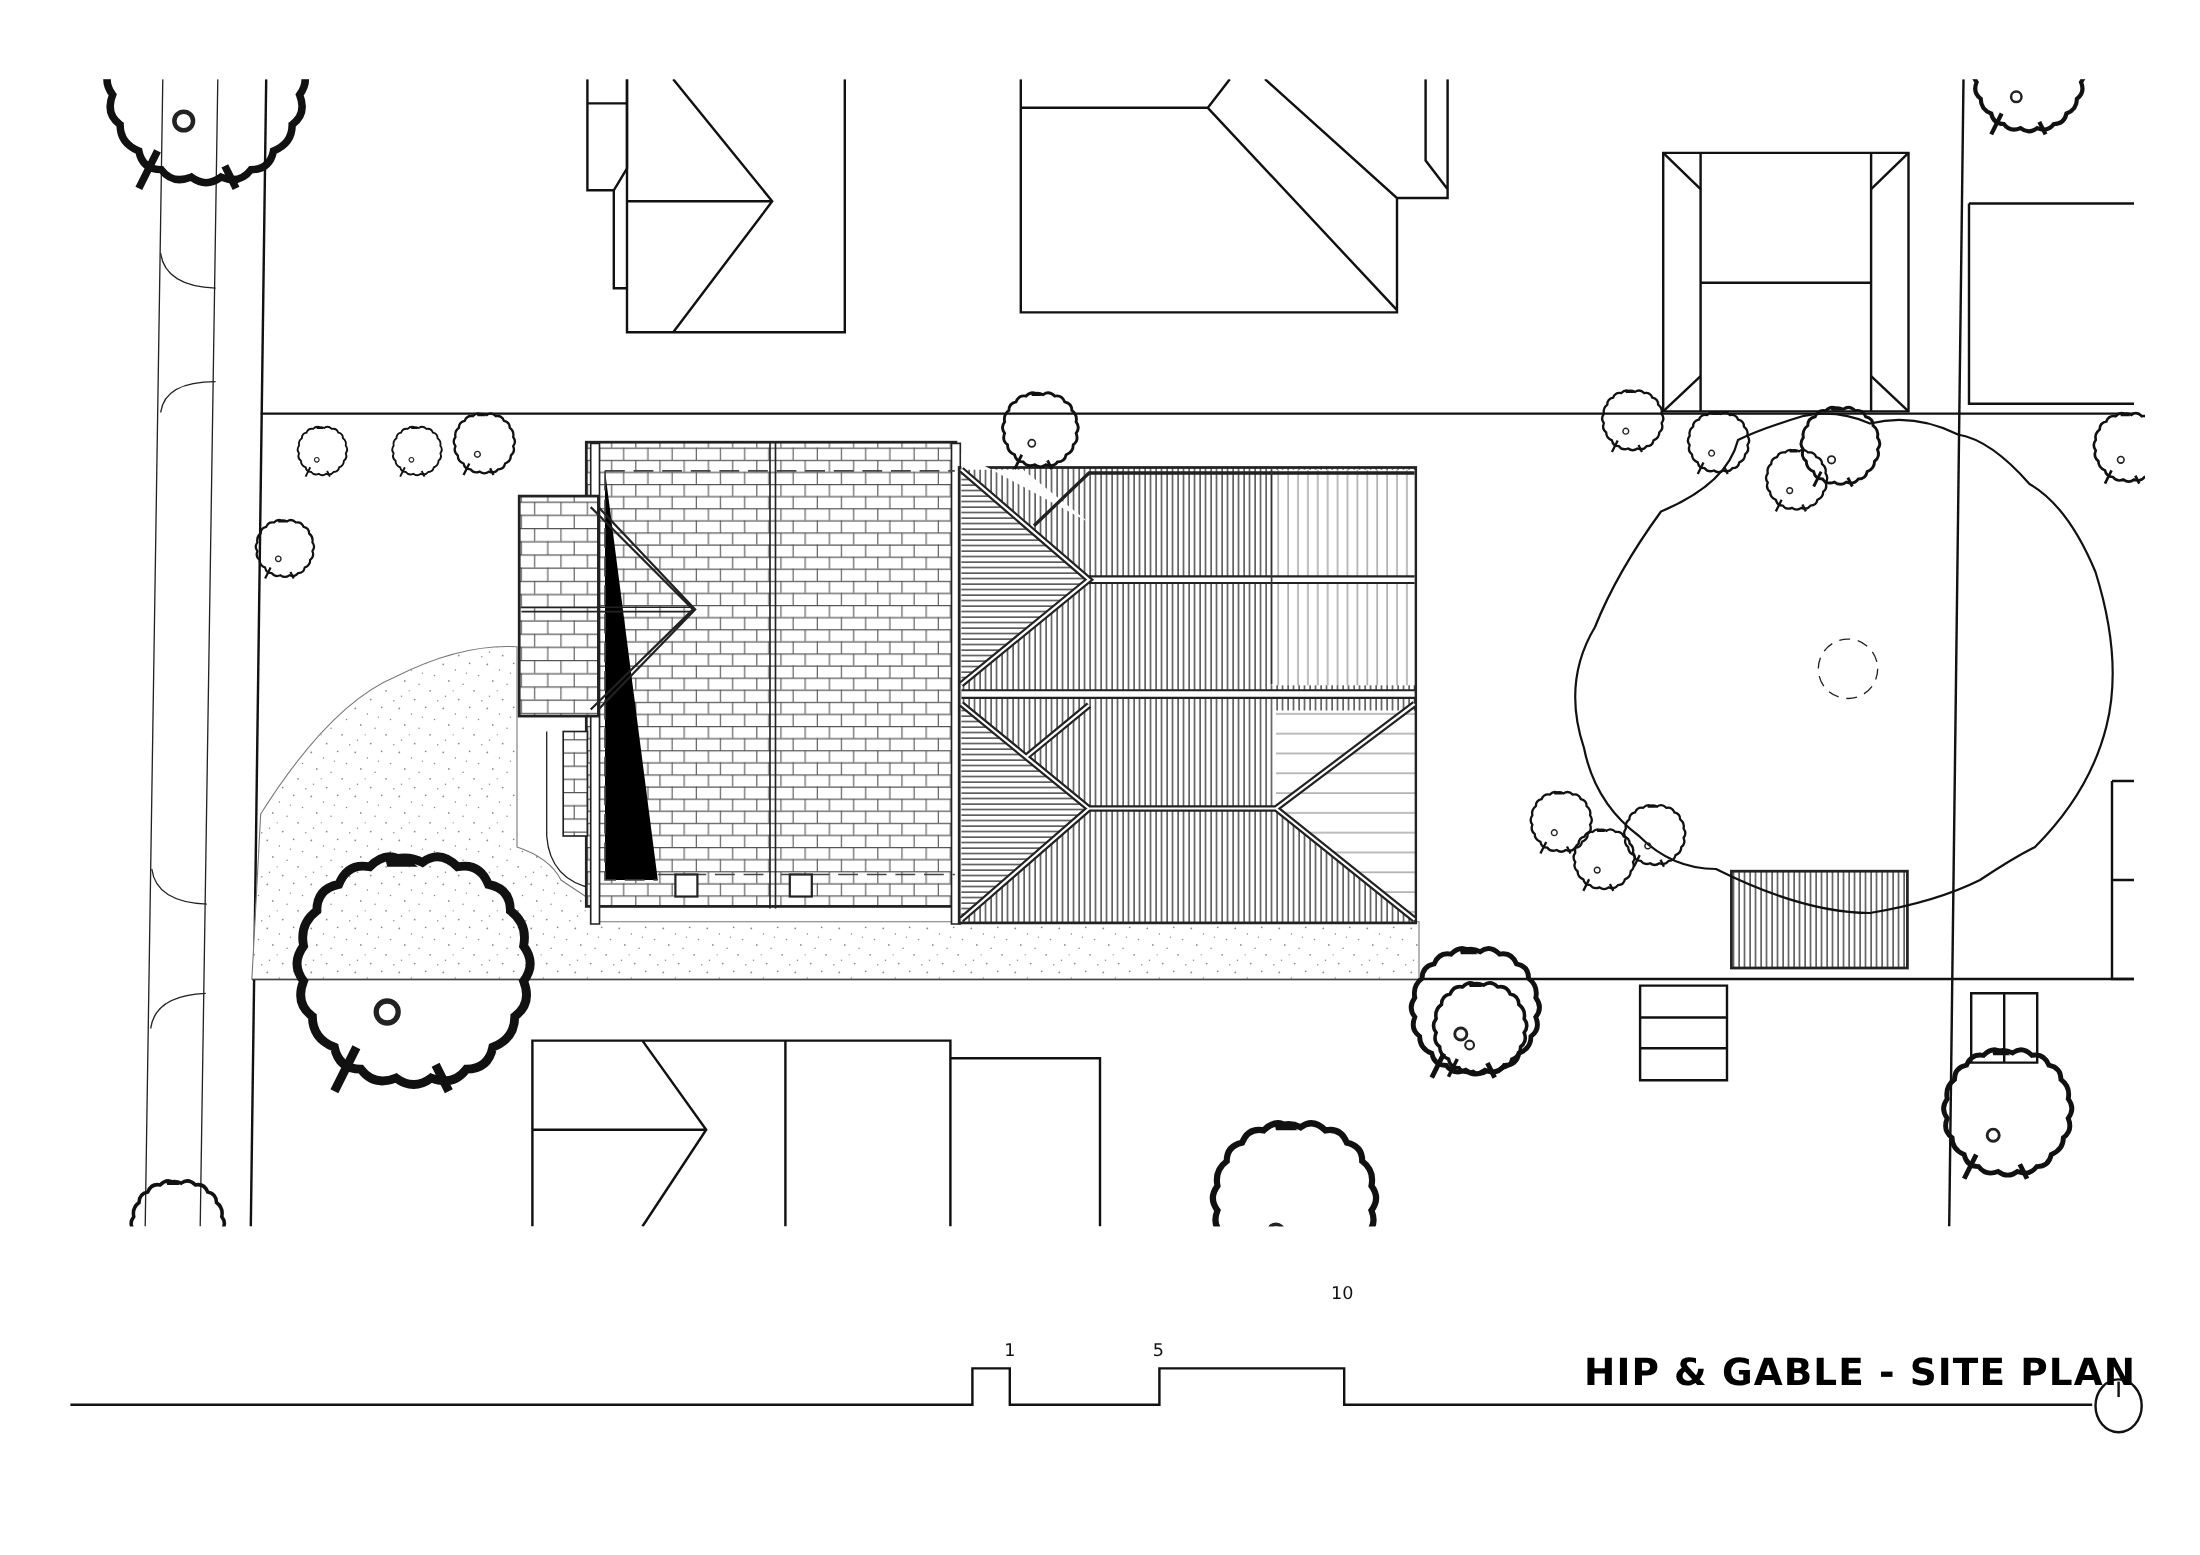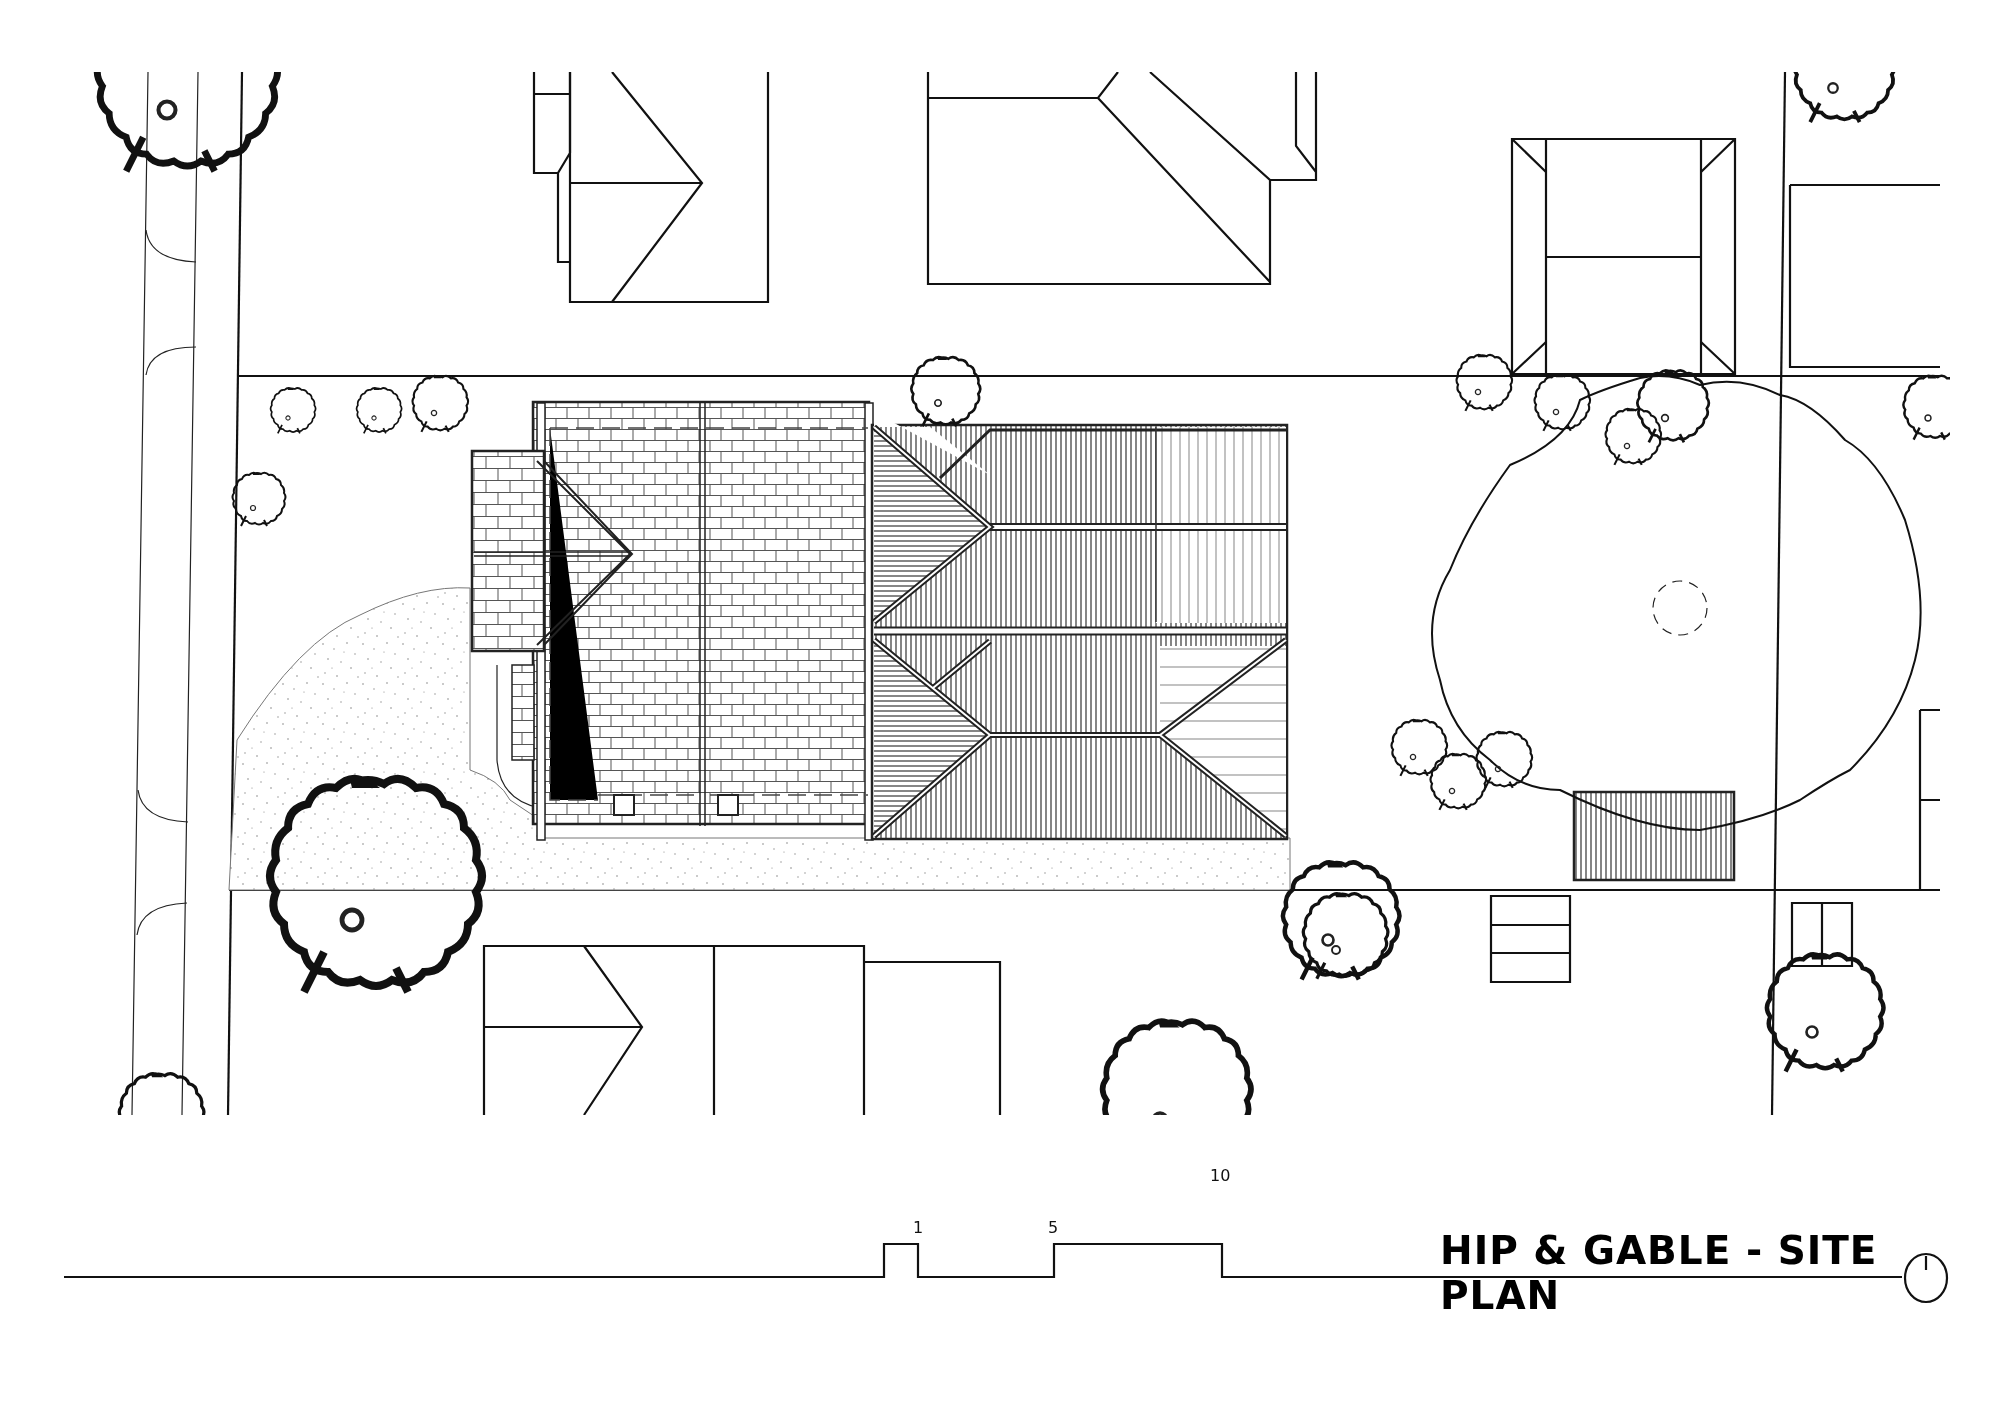--- a/index.html
+++ b/index.html
@@ -4,21 +4,21 @@
 <style>
   html, body { margin: 0; padding: 0; background: #ffffff; }
   body { width: 2000px; height: 1414px; position: relative; overflow: hidden; font-family: "Liberation Sans", sans-serif; }
   #drawing { position: absolute; left: 0; top: 0; width: 2000px; height: 1414px; }
   .ln { stroke: #111; stroke-width: 2.2; fill: none; }
   .thin { stroke: #222; stroke-width: 1.2; fill: none; }
   .tree { stroke: #111; stroke-width: 2; fill: none; }
   .title {
     position: absolute; left: 1440px; top: 1228px;
     font-family: "DejaVu Sans", sans-serif; font-weight: bold;
-    font-size: 39px; letter-spacing: 1px; color: #000;
+    font-size: 34px; letter-spacing: 1px; color: #000;
   }
   .scale-lbl {
     position: absolute; font-family: "DejaVu Sans", sans-serif;
     font-size: 16px; color: #111;
   }
 </style>
 </head>
 <body>
 
 <svg id="drawing" viewBox="0 0 2000 1414" xmlns="http://www.w3.org/2000/svg">

